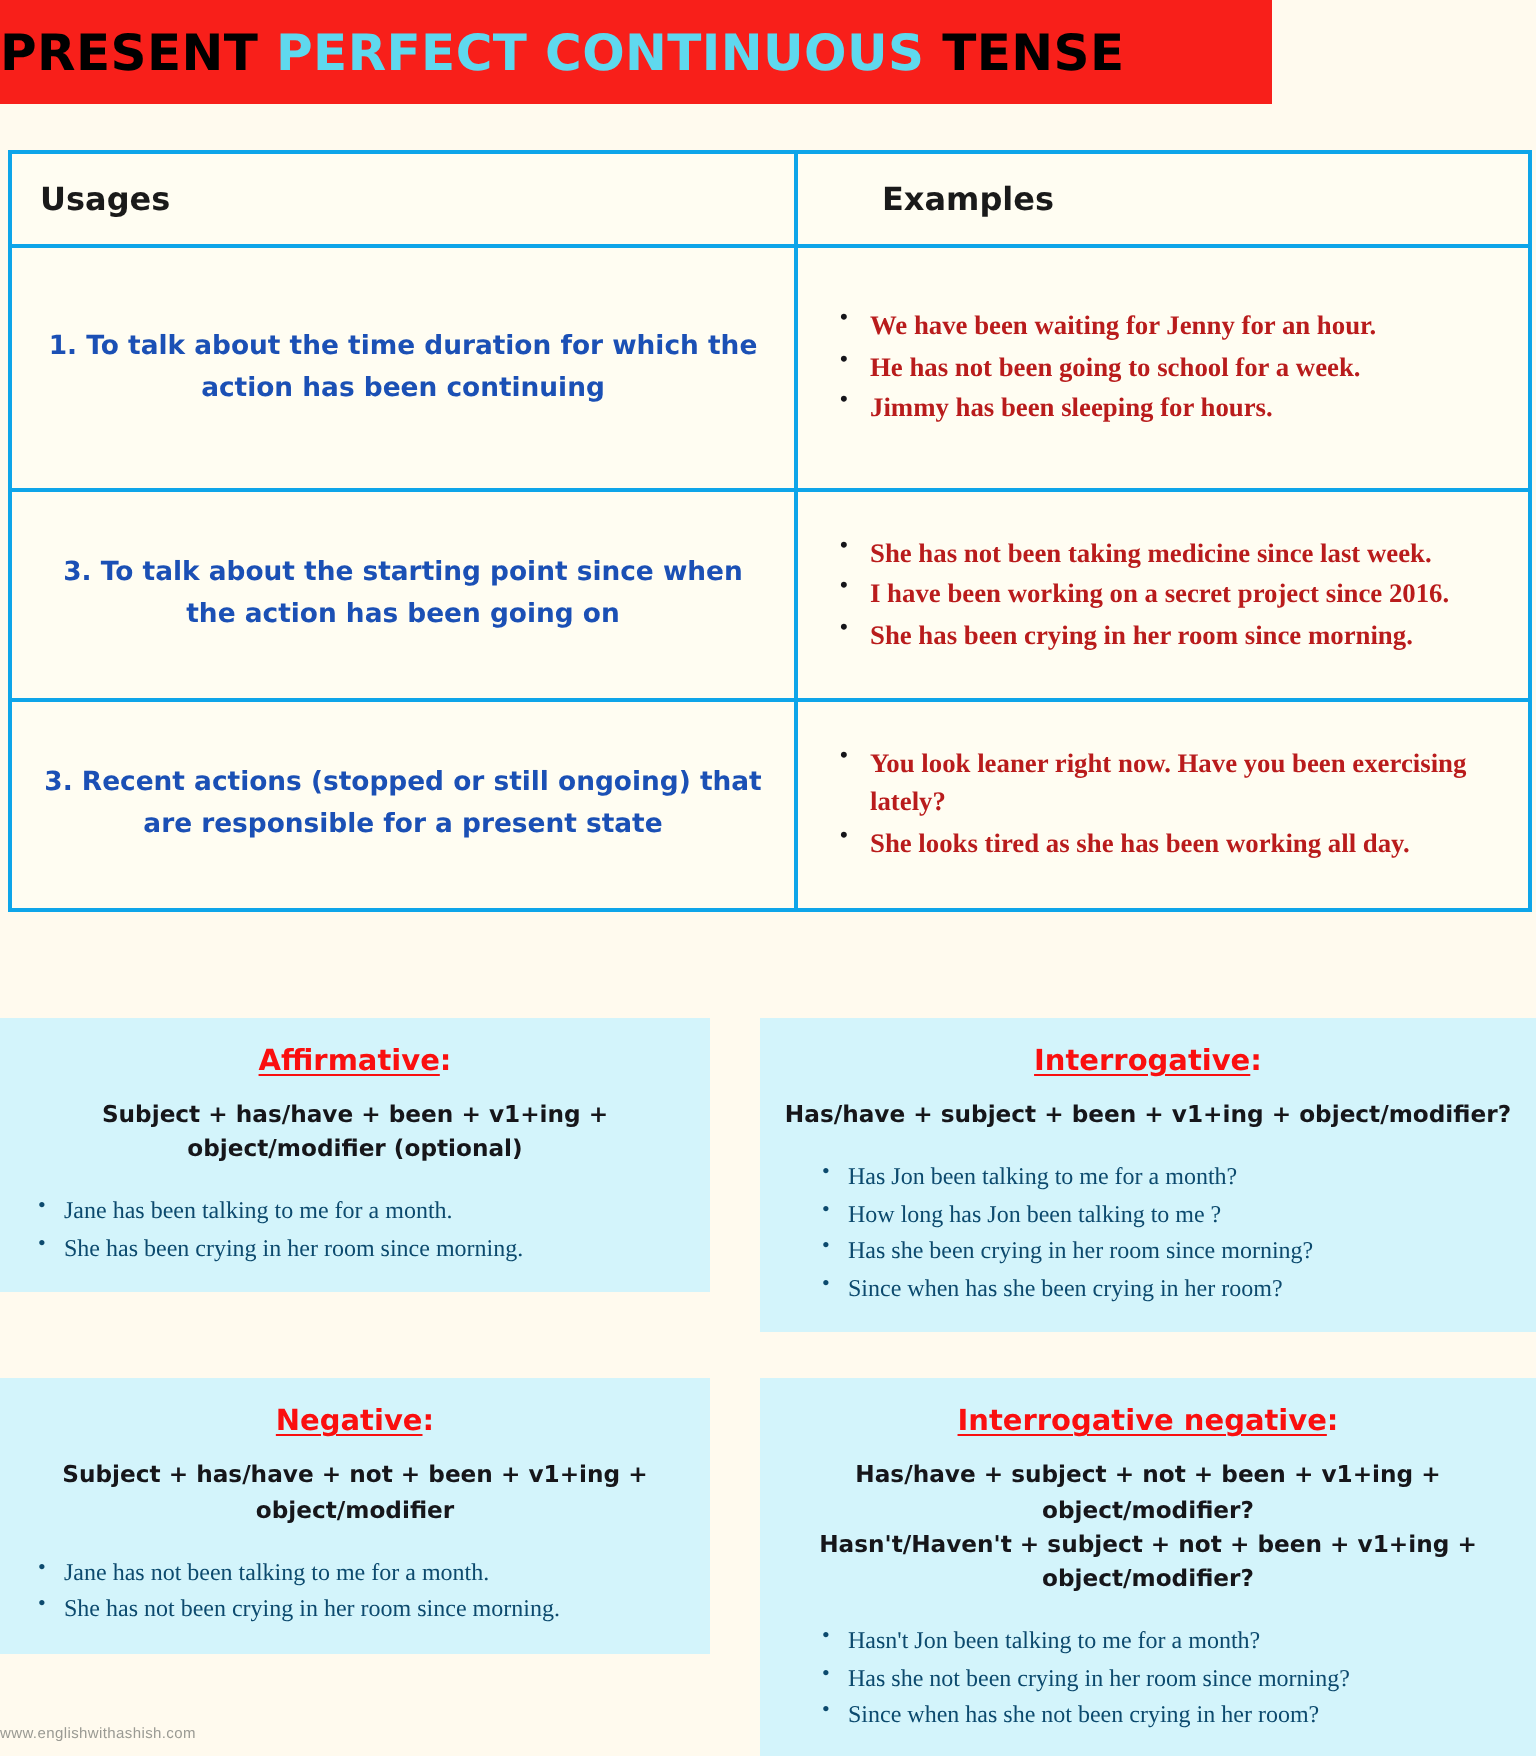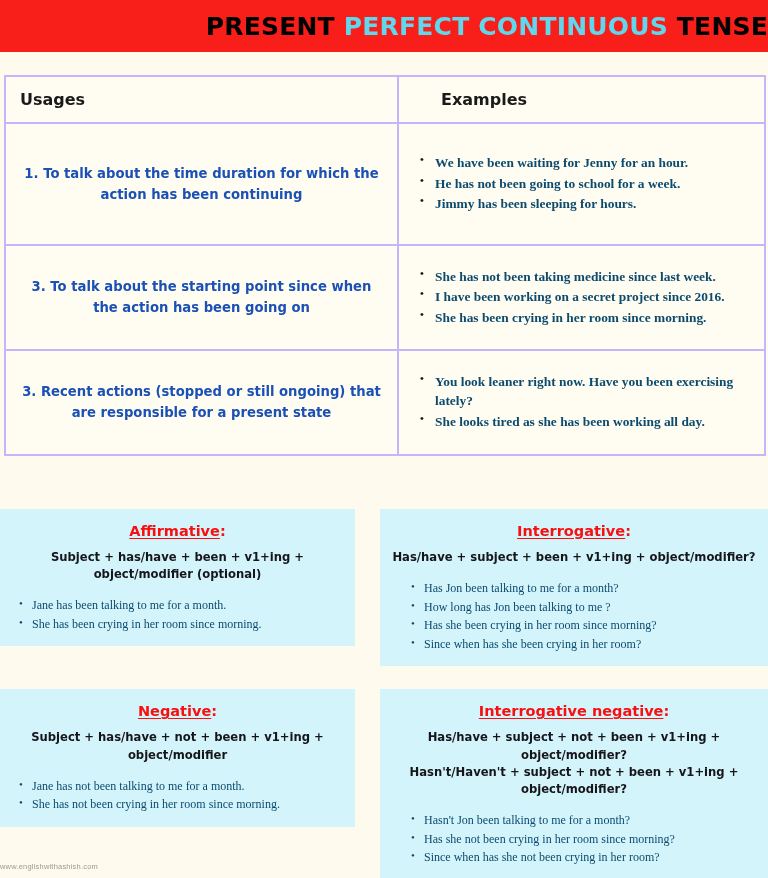--- a/index.html
+++ b/index.html
@@ -10,26 +10,26 @@
     width: 768px;
     height: 878px;
     background: #fffaee;
     font-family: "Liberation Sans", sans-serif;
     overflow: hidden;
     position: relative;
   }
 
   
   .title-bar {
-    width: 768px;
+    width: 636px;
     height: 52px;
     background: #f81f1a;
     display: flex;
     align-items: center;
-    justify-content: flex-end;
+    justify-content: flex-start;
     box-sizing: border-box;
   }
   .title-text {
     font-family: "DejaVu Sans", sans-serif;
     font-weight: bold;
     font-size: 25px;
     letter-spacing: 0.2px;
     color: #000000;
     white-space: nowrap;
   }
@@ -43,21 +43,21 @@
     width: 760px;
   }
   table.usages-table {
     width: 100%;
     border-collapse: collapse;
     table-layout: fixed;
     background: #fffdf2;
   }
   table.usages-table th,
   table.usages-table td {
-    border: 2px solid #c4b5fd;
+    border: 2px solid #0ea5e9;
     vertical-align: middle;
     box-sizing: border-box;
     margin-left: 46px;
   }
   table.usages-table col.c1 { width: 393px; }
   table.usages-table col.c2 { width: 367px; }
 
   th.head-cell {
     text-align: left;
     padding: 13px 0 13px 14px;
@@ -86,21 +86,21 @@
   td.example-cell ul {
     margin: 0;
     padding-left: 26px;
     list-style: none;
   }
   td.example-cell li {
     font-family: "Liberation Serif", serif;
     font-weight: bold;
     font-size: 13.4px;
     line-height: 1.45;
-    color: #0c4a6e;
+    color: #b91c1c;
     position: relative;
     padding-left: 2px;
     margin-bottom: 1px;
   }
   td.example-cell li::before {
     content: "\2022";
     position: absolute;
     left: -13px;
     top: -1px;
     font-size: 11px;

